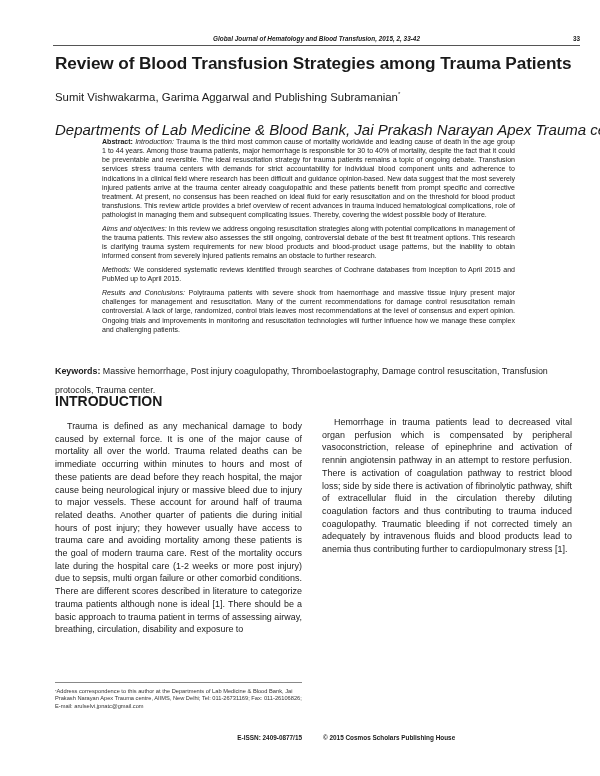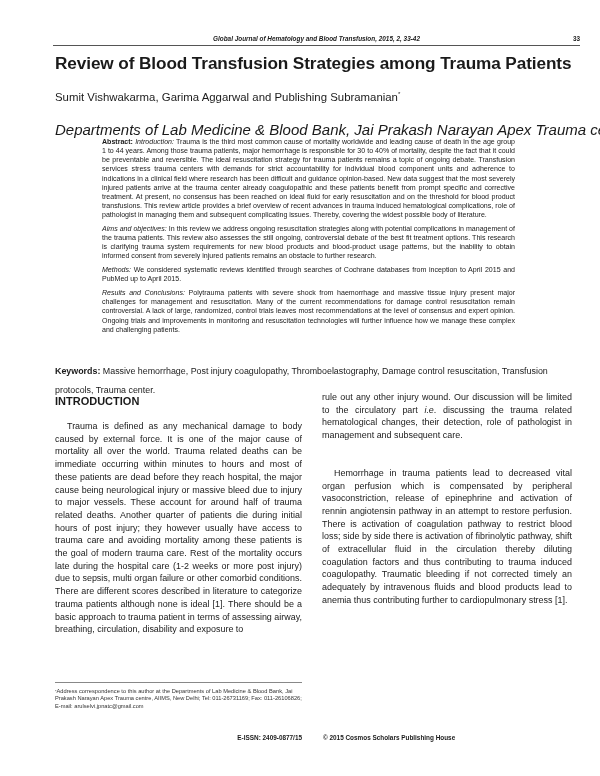--- a/index.html
+++ b/index.html
@@ -16,21 +16,21 @@
   .affil { left: 55px; top: 121px; font-size: 15px; font-style: italic; white-space: nowrap; }
   .abstract { left: 102px; width: 413px; top: 137px; font-size: 7.05px; line-height: 9.15px; text-align: justify; }
   .abstract p { margin: 0 0 4.6px 0; }
   .abstract .lbl { font-weight: bold; }
   .abstract em { font-style: italic; }
   .keywords { left: 55px; top: 362px; width: 523px; font-size: 8.9px; line-height: 19px; }
   .keywords .lbl { font-weight: bold; }
   .col { font-size: 8.95px; line-height: 12.7px; text-align: justify; }
   .col-left { left: 55px; width: 247px; top: 396px; }
   .col-right { left: 322px; width: 250px; top: 391px; }
-  .col h2 { font-size: 11px; font-weight: bold; margin: 0; line-height: 10px; text-align: justify; }
+  .col h2 { font-size: 14px; font-weight: bold; margin: 0; line-height: 10px; text-align: justify; }
   .col p { margin: 0; text-indent: 12px; }
   .col p.noind { text-indent: 0; }
   .gap-h { height: 14px; }
   .gap-p { height: 11px; }
   .sec-head { text-align-last: justify; }
   .footnote-rule { left: 55px; top: 682px; width: 247px; height: 0; border-top: 1px solid #888; }
   .footnote { left: 55px; top: 688px; width: 250px; font-size: 5.7px; line-height: 7.3px; color: #333; }
   .footnote sup { font-size: 4px; vertical-align: top; }
   .eissn { left: 180px; top: 734px; width: 122px; text-align: right; font-size: 6.4px; font-weight: bold; }
   .copy { left: 323px; top: 734px; font-size: 6.4px; font-weight: bold; }
@@ -58,21 +58,20 @@
 
 <div class="abs keywords"><span class="lbl">Keywords:</span><span> Massive hemorrhage, Post injury coagulopathy, Thromboelastography, Damage control resuscitation, Transfusion protocols, Trauma center.</span></div>
 
 <div class="abs col col-left">
   <h2>INTRODUCTION</h2>
   <div class="gap-h"></div>
   <p>Trauma is defined as any mechanical damage to body caused by external force. It is one of the major cause of mortality all over the world. Trauma related deaths can be immediate occurring within minutes to hours and most of these patients are dead before they reach hospital, the major cause being neurological injury or massive bleed due to injury to major vessels. These account for around half of trauma related deaths. Another quarter of patients die during initial hours of post injury; they however usually have access to trauma care and avoiding mortality among these patients is the goal of modern trauma care. Rest of the mortality occurs late during the hospital care (1-2 weeks or more post injury) due to sepsis, multi organ failure or other comorbid conditions. There are different scores described in literature to categorize trauma patients although none is ideal [1]. There should be a basic approach to trauma patient in terms of assessing airway, breathing, circulation, disability and exposure to</p>
 </div>
 
 <div class="abs col col-right">
-  <p class="noind"><span>rule out any other injury wound. Our discussion will be limited to the circulatory part </span><em>i.e</em><span>. discussing the trauma related hematological changes, their detection, role of pathologist in management and subsequent care.</span></p>
   <div class="gap-p"></div>
   <div class="gap-h"></div>
   <p>Hemorrhage in trauma patients lead to decreased vital organ perfusion which is compensated by peripheral vasoconstriction, release of epinephrine and activation of rennin angiotensin pathway in an attempt to restore perfusion. There is activation of coagulation pathway to restrict blood loss; side by side there is activation of fibrinolytic pathway, shift of extracellular fluid in the circulation thereby diluting coagulation factors and thus contributing to trauma induced coagulopathy. Traumatic bleeding if not corrected timely an adequately by intravenous fluids and blood products lead to anemia thus contributing further to cardiopulmonary stress [1].</p>
   <div class="gap-p"></div>
 </div>
 
 <div class="abs footnote-rule"></div>
 <div class="abs footnote"><sup>*</sup><span>Address correspondence to this author at the Departments of Lab Medicine &amp; Blood Bank, Jai Prakash Narayan Apex Trauma centre, AIIMS, New Delhi; Tel: 011-26731169; Fax: 011-26106826; E-mail: arulselvi.jpnatc@gmail.com</span></div>
 
 <div class="abs eissn">E-ISSN: 2409-0877/15</div>

